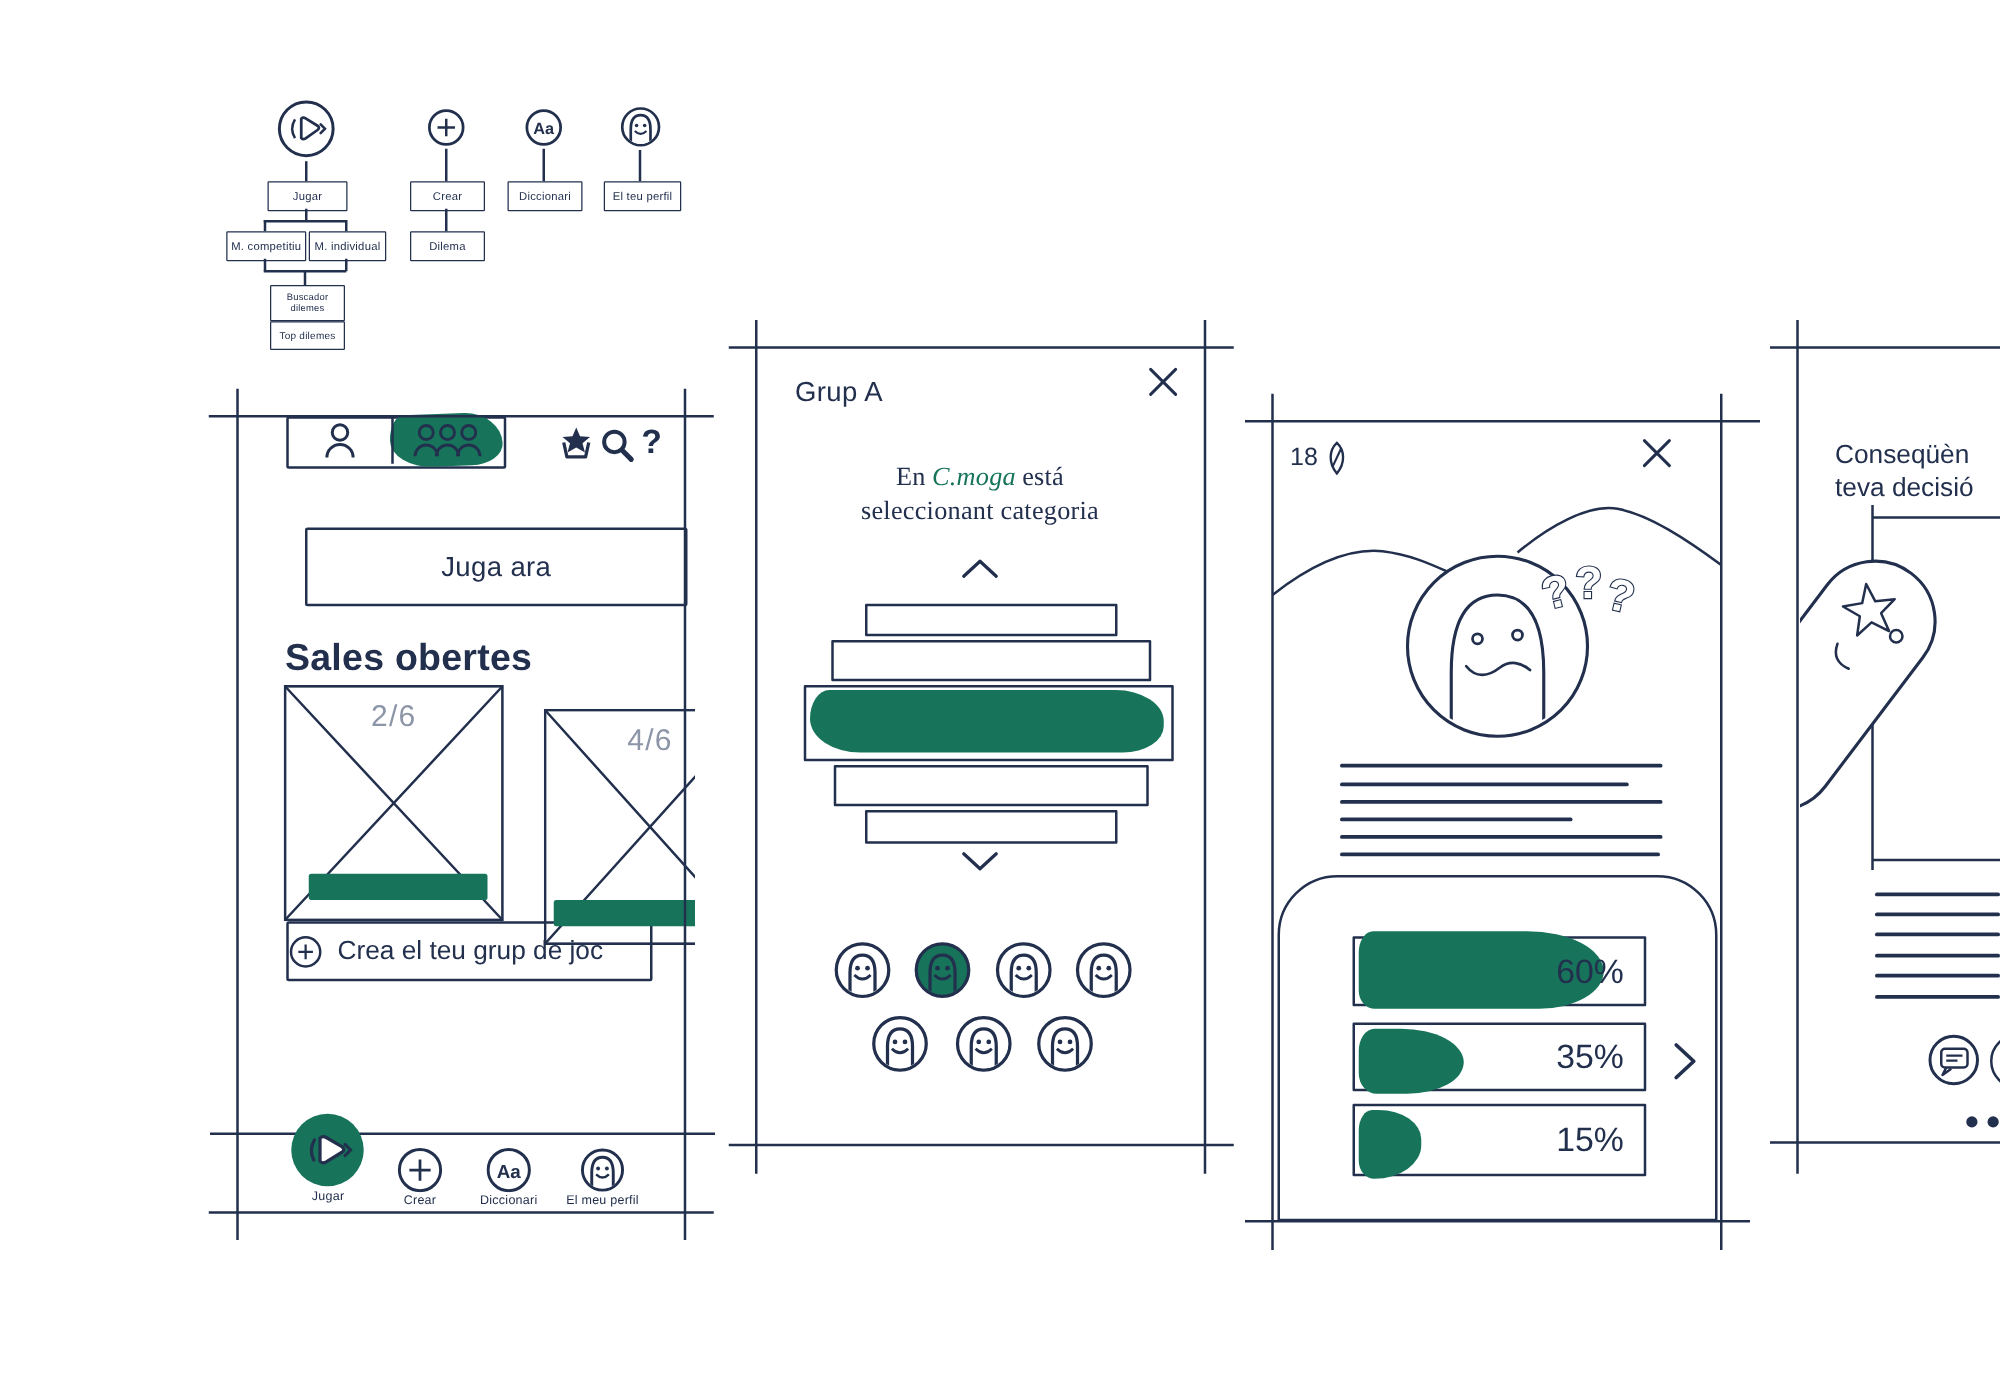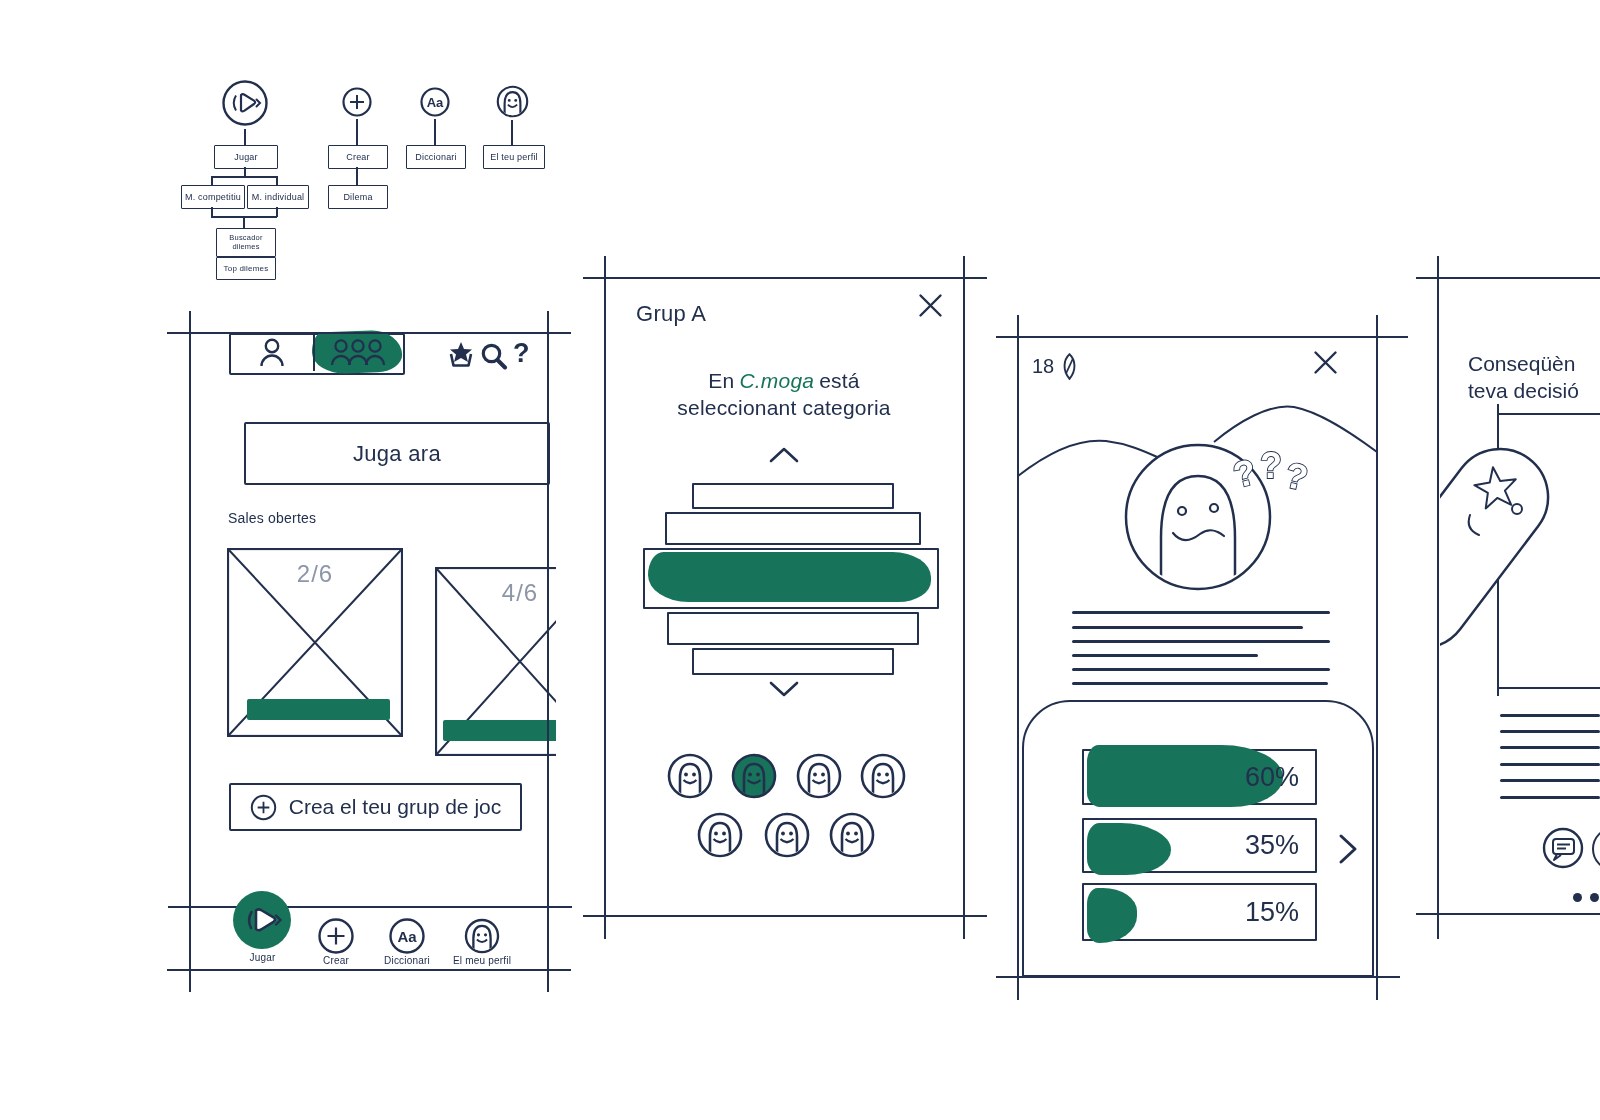--- a/index.html
+++ b/index.html
@@ -29,21 +29,21 @@
   .blob{position:absolute;background:var(--green);}
   .scrib{position:absolute;height:3px;background:var(--ink);border-radius:2px;}
   .cardnum{position:absolute;left:0;right:0;top:12px;text-align:center;
            font-size:24px;color:var(--muted);letter-spacing:1px;}
   .navlbl{position:absolute;text-align:center;font-size:10px;letter-spacing:.2px;}
   .bar{position:absolute;border:2px solid var(--ink);background:#fff;
        display:flex;align-items:center;justify-content:flex-end;
        padding-right:16px;box-sizing:border-box;font-size:27px;border-radius:1px;}
   .barblob{position:absolute;background:var(--green);}
   .pickrow{position:absolute;border:2px solid var(--ink);background:#fff;border-radius:1px;}
-  .ctext{position:absolute;text-align:center;font-size:21px;letter-spacing:.2px;}
+  .ctext{position:absolute;text-align:center;font-size:21px;letter-spacing:.2px;font-family:Liberation Serif, serif;}
   .gname{color:var(--green);font-style:italic;padding:0 5px;}
 </style>
 </head>
 <body>
 
 <div id="canvas">
 
   <div>
 
     <svg class="abs" style="left:220px;top:78px" width="50" height="50" viewBox="0 0 50 50">
@@ -152,41 +152,41 @@
     <svg class="abs" style="left:480px;top:342px" width="28" height="28" viewBox="0 0 28 28">
       <circle cx="11.5" cy="11.5" r="8.2" fill="none" stroke="currentColor" stroke-width="3.2"></circle>
       <path d="M17.5 18 L25 25.5" stroke="currentColor" stroke-width="4" stroke-linecap="round"></path>
     </svg>
     <div class="abs" style="left:513px;top:338px;font-size:27px;font-weight:700">?</div>
 
     <div class="sketchbox" style="left:244px;top:422px;width:302px;height:59px">
       <div class="btn-label">Juga ara</div>
     </div>
 
-    <div class="abs" style="left:228px;top:510px;font-size:14px;font-weight:400;letter-spacing:.2px">Sales obertes</div>
+    <div class="abs" style="left:228px;top:510px;font-size:30px;font-weight:700;letter-spacing:.2px">Sales obertes</div>
 
     <div class="abs" style="left:227px;top:548px;width:176px;height:189px;z-index:1">
       <svg class="abs" style="left:0;top:0" width="176" height="189" viewBox="0 0 176 189">
         <rect x="1" y="1" width="174" height="187" fill="none" stroke="currentColor" stroke-width="2.2"></rect>
         <path d="M1 1 L175 188 M175 1 L1 188" stroke="currentColor" stroke-width="2" fill="none"></path>
       </svg>
       <div class="cardnum">2/6</div>
       <div class="blob" style="left:20px;top:151px;width:143px;height:21px;border-radius:2px"></div>
     </div>
 
     <div class="abs" style="left:435px;top:567px;width:121px;height:191px;overflow:hidden;z-index:1">
       <svg class="abs" style="left:0;top:0" width="170" height="189" viewBox="0 0 170 189">
         <rect x="1" y="1" width="168" height="187" fill="none" stroke="currentColor" stroke-width="2.2"></rect>
         <path d="M1 1 L169 188 M169 1 L1 188" stroke="currentColor" stroke-width="2" fill="none"></path>
       </svg>
       <div class="cardnum" style="width:170px">4/6</div>
       <div class="blob" style="left:8px;top:153px;width:154px;height:21px;border-radius:2px"></div>
     </div>
 
-    <div class="sketchbox" style="left:229px;top:783px;width:289px;height:44px;display:flex;align-items:center;justify-content:center;gap:12px">
+    <div class="sketchbox" style="left:229px;top:737px;width:289px;height:44px;display:flex;align-items:center;justify-content:flex-start;gap:12px">
       <svg width="27" height="27" viewBox="0 0 30 30">
         <circle cx="15" cy="15" r="13" fill="none" stroke="currentColor" stroke-width="2.2"></circle>
         <path d="M15 8.5 V21.5 M8.5 15 H21.5" stroke="currentColor" stroke-width="2" fill="none"></path>
       </svg>
       <span style="font-size:21px">Crea el teu grup de joc</span>
     </div>
 
     <div class="fl h" style="left:168px;top:906px;width:404px;z-index:2"></div>
     <svg class="abs" style="left:232px;top:890px;z-index:6" width="61" height="61" viewBox="0 0 61 61">
       <circle cx="30" cy="30" r="29" fill="#17745b"></circle>

